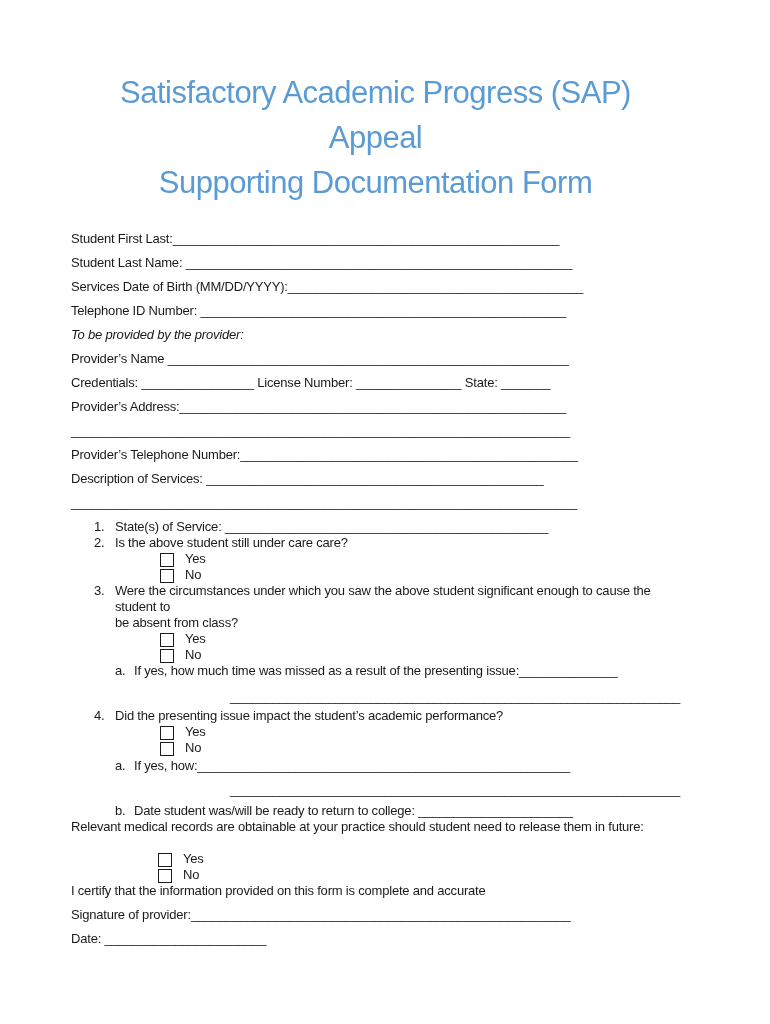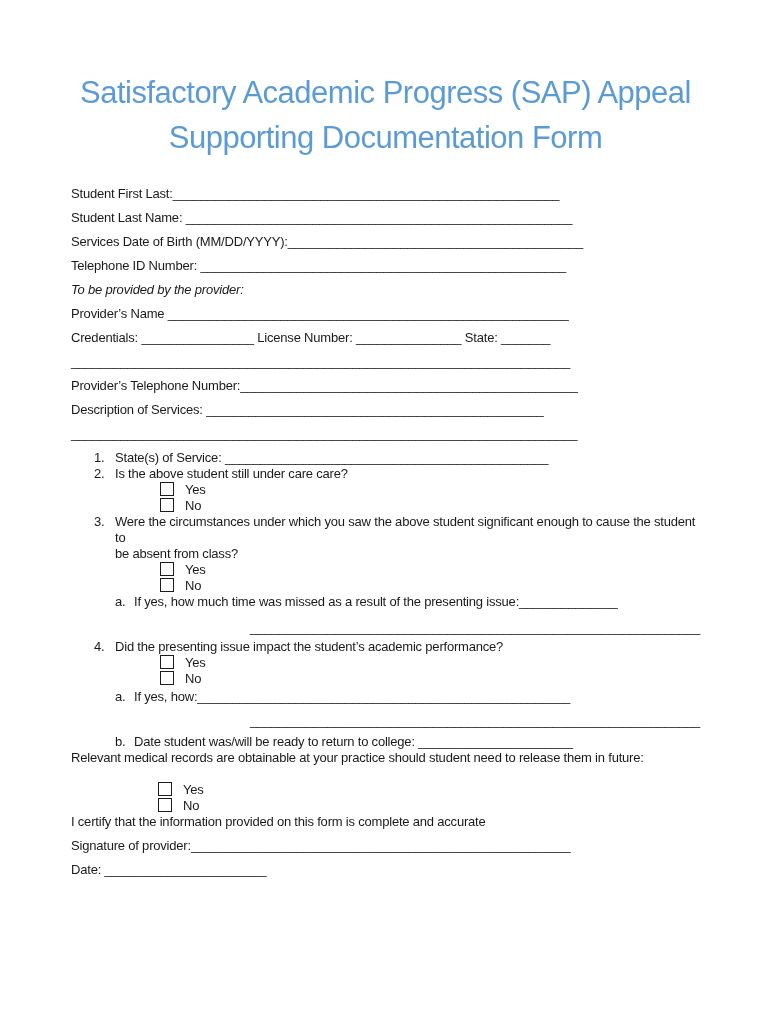--- a/index.html
+++ b/index.html
@@ -1,21 +1,21 @@
 <!DOCTYPE html>
 <html><head>
 <meta charset="utf-8">
 <style>
   html,body{margin:0;padding:0;background:#ffffff;}
   .page{
     position:relative;
     width:770px;height:1024px;
     background:#ffffff;
     box-sizing:border-box;
-    padding:70px 70px 0 71px;
+    padding:70px 90px 0 71px;
     font-family:"Liberation Sans",sans-serif;
     font-size:13px;
     color:#1a1a1a;
     letter-spacing:-0.2px;
     overflow:hidden;
   }
   .title{
     margin:0 auto 26px auto;
     max-width:660px;
     font-size:31px;
@@ -24,21 +24,21 @@
     text-align:center;
     color:#5B9BD5;
     letter-spacing:-0.5px;
     white-space:pre-line;
   }
   p.line{margin:0 0 8px 0;line-height:16px;white-space:nowrap;}
   .intro{margin-top:22px;font-style:italic;}
   .li{display:flex;margin:0;line-height:16px;}
   .num{flex:0 0 21px;margin-left:23px;}
   .qtext{white-space:pre-line;}
-  .cbrow{display:flex;align-items:flex-start;height:16px;margin-left:89px;}
+  .cbrow{display:flex;align-items:flex-end;height:16px;margin-left:89px;}
   .cbrow.bottom{margin-left:87px;}
   .cb{
     flex:0 0 auto;
     width:12px;height:12px;
     border:1.7px solid #1c1c1c;
     background:#ffffff;
     margin-right:11px;
   }
   .cblabel{line-height:16px;}
   .sub{display:flex;margin-left:44px;line-height:16px;}
@@ -58,20 +58,21 @@
 Supporting Documentation Form</h1>
 
   <p class="line">Student First Last:_______________________________________________________</p>
   <p class="line">Student Last Name: _______________________________________________________</p>
   <p class="line">Services Date of Birth (MM/DD/YYYY):__________________________________________</p>
   <p class="line">Telephone ID Number: ____________________________________________________</p>
 
   <p class="line intro">To be provided by the provider:</p>
   <p class="line">Provider’s Name _________________________________________________________</p>
   <p class="line">Credentials: ________________ License Number: _______________ State: _______</p>
+  <p class="line">Provider’s Address:_______________________________________________________</p>
   <p class="line">_______________________________________________________________________</p>
   <p class="line">Provider’s Telephone Number:________________________________________________</p>
   <p class="line">Description of Services: ________________________________________________</p>
   <p class="line">________________________________________________________________________</p>
 
   <div class="li">
     <span class="num">1.</span>
     <span class="qtext">State(s) of Service: ______________________________________________</span>
   </div>
 

